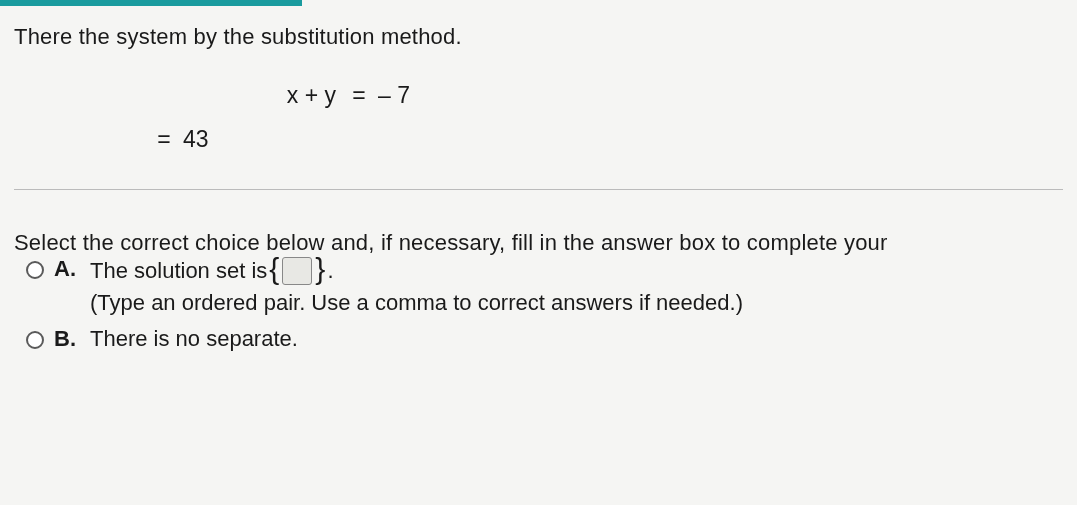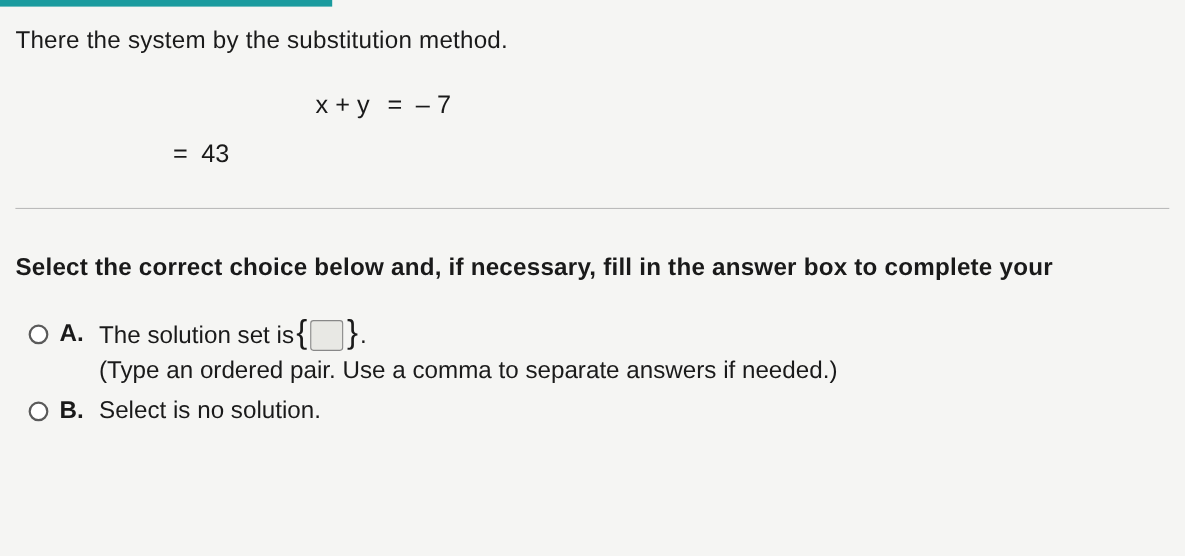--- a/index.html
+++ b/index.html
@@ -59,23 +59,21 @@
       position: relative;
       top: -0.55em;
     }
     .divider {
       border: none;
       border-top: 1px solid #bbb;
       margin: 0 0 40px 0;
     }
     .instruction {
       font-size: 22px;
-      margin-bottom: 34px;
       letter-spacing: 0.2px;
-      font-weight: bold;
     }
     .choice-row {
       display: flex;
       align-items: flex-start;
       margin-left: 12px;
       margin-bottom: 10px;
     }
     .radio {
       width: 18px;
       height: 18px;
@@ -153,25 +151,25 @@
     <span class="radio"></span>
     <span class="choice-letter">A.</span>
     <div class="choice-body">
       <div class="answer-line">
         <span>The solution set is </span>
         <span class="brace">{</span>
         <span class="answer-box"></span>
         <span class="brace">}</span>
         <span>.</span>
       </div>
-      <div class="hint">(Type an ordered pair.  Use a comma to separate answers if needed.)</div>
+      <div class="hint">(Type an ordered pair.  Use a comma to correct answers if needed.)</div>
     </div>
   </div>
 
   <div class="choice-row">
     <span class="radio"></span>
     <span class="choice-letter">B.</span>
     <div class="choice-body">
-      <span>Select is no solution.</span>
+      <span>There is no separate.</span>
     </div>
   </div>
 
 </div>
 
 </body></html>

